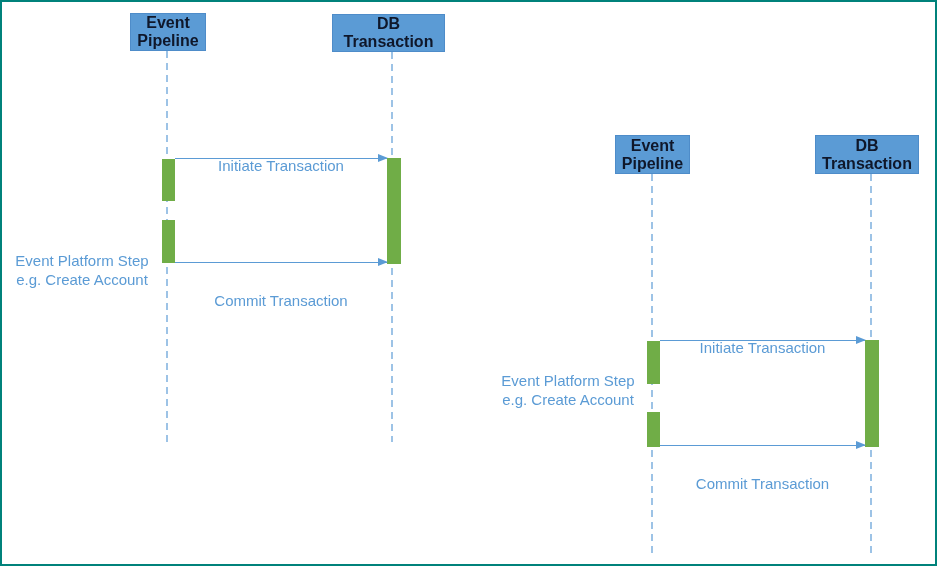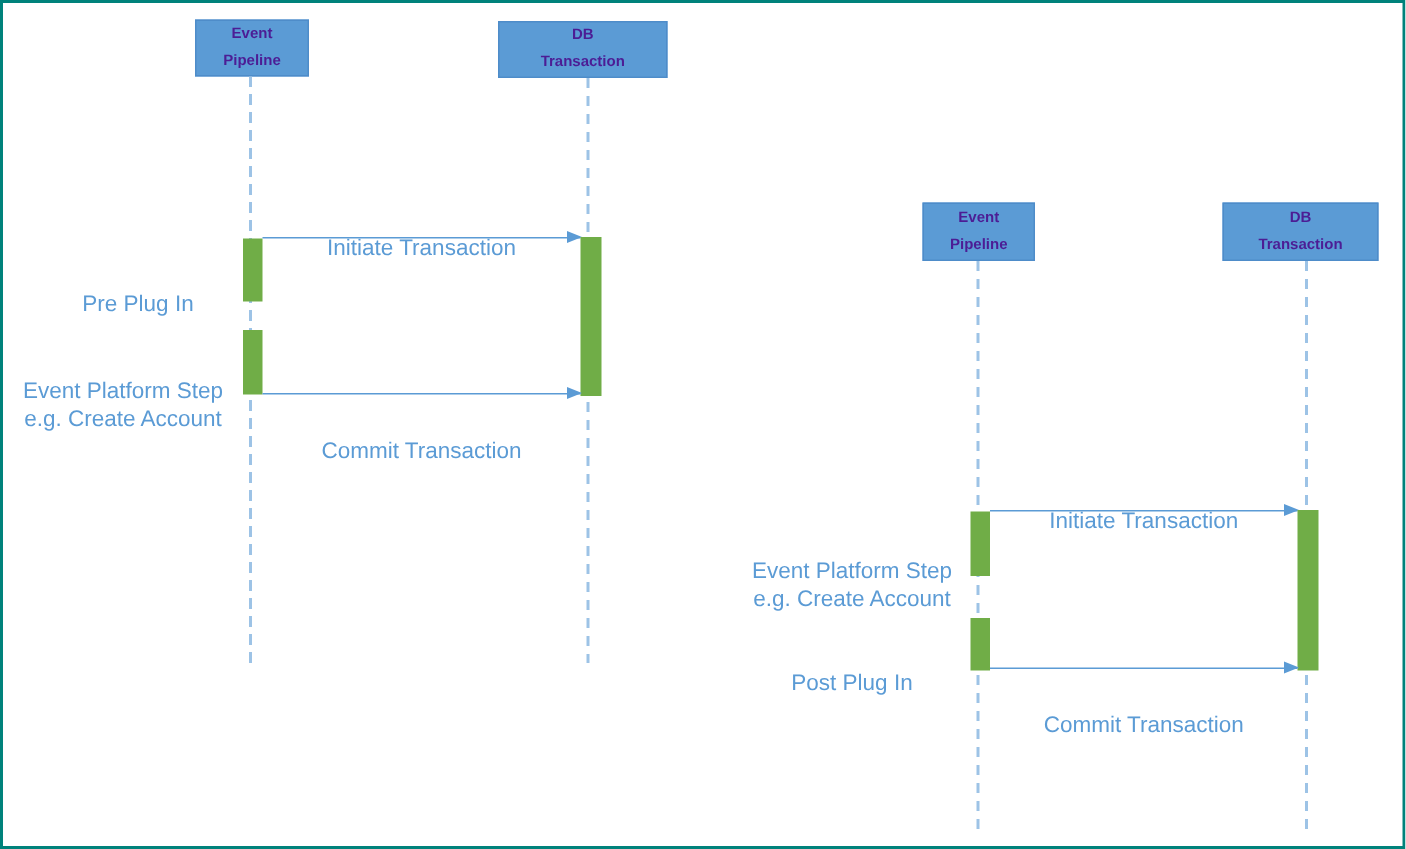--- a/index.html
+++ b/index.html
@@ -11,23 +11,23 @@
     border: 2px solid #00827B;
     background: #ffffff;
     overflow: hidden;
     font-family: "Liberation Sans", sans-serif;
   }
   .actor {
     position: absolute;
     background: #5B9BD5;
     border: 1px solid #4E8CC9;
     box-sizing: border-box;
-    color: #4c1d95;
+    color: #0f172a;
     font-weight: bold;
-    font-size: 10px;
+    font-size: 16px;
     line-height: 18px;
     display: flex;
     align-items: center;
     justify-content: center;
     text-align: center;
     white-space: pre-line;
   }
   .lifeline {
     position: absolute;
     width: 2px;
@@ -74,21 +74,20 @@
 
   <div class="lifeline" style="left:164px; top:49px; height:391px;"></div>
   <div class="lifeline" style="left:389px; top:50px; height:390px;"></div>
 
   <div class="msg-label" style="left:173px; top:133px; width:212px;">Initiate Transaction</div>
   <div class="arrow" style="left:173px; top:156px; width:212px;">
     <span class="arrowhead"></span>
   </div>
 
   <div class="activation" style="left:160px; top:157px; width:13px; height:42px;"></div>
-  <div class="note-label" style="left:20px; top:170px; width:140px;">Pre Plug In</div>
 
   <div class="activation" style="left:160px; top:218px; width:13px; height:43px;"></div>
   <div class="note-label" style="left:5px; top:228px; width:150px;">Event Platform Step
 e.g. Create Account</div>
 
   <div class="activation" style="left:385px; top:156px; width:14px; height:106px;"></div>
 
   <div class="arrow" style="left:173px; top:260px; width:212px;">
     <span class="arrowhead"></span>
   </div>
@@ -105,21 +104,20 @@
   <div class="msg-label" style="left:658px; top:315px; width:205px;">Initiate Transaction</div>
   <div class="arrow" style="left:658px; top:338px; width:205px;">
     <span class="arrowhead"></span>
   </div>
 
   <div class="activation" style="left:645px; top:339px; width:13px; height:43px;"></div>
   <div class="note-label" style="left:490px; top:348px; width:152px;">Event Platform Step
 e.g. Create Account</div>
 
   <div class="activation" style="left:645px; top:410px; width:13px; height:35px;"></div>
-  <div class="note-label" style="left:490px; top:423px; width:152px;">Post Plug In</div>
 
   <div class="activation" style="left:863px; top:338px; width:14px; height:107px;"></div>
 
   <div class="arrow" style="left:658px; top:443px; width:205px;">
     <span class="arrowhead"></span>
   </div>
   <div class="msg-label" style="left:658px; top:451px; width:205px;">Commit Transaction</div>
 
 </div>
 

